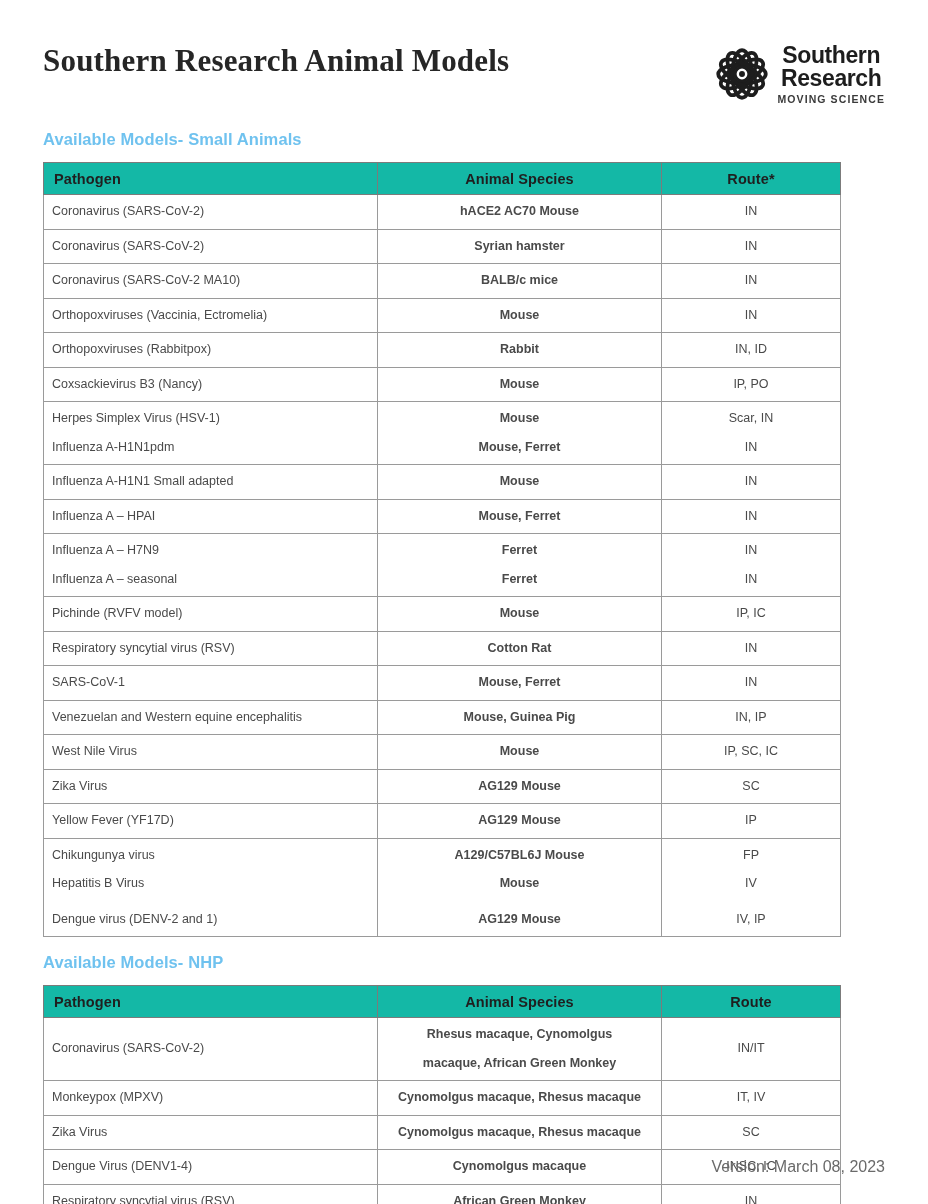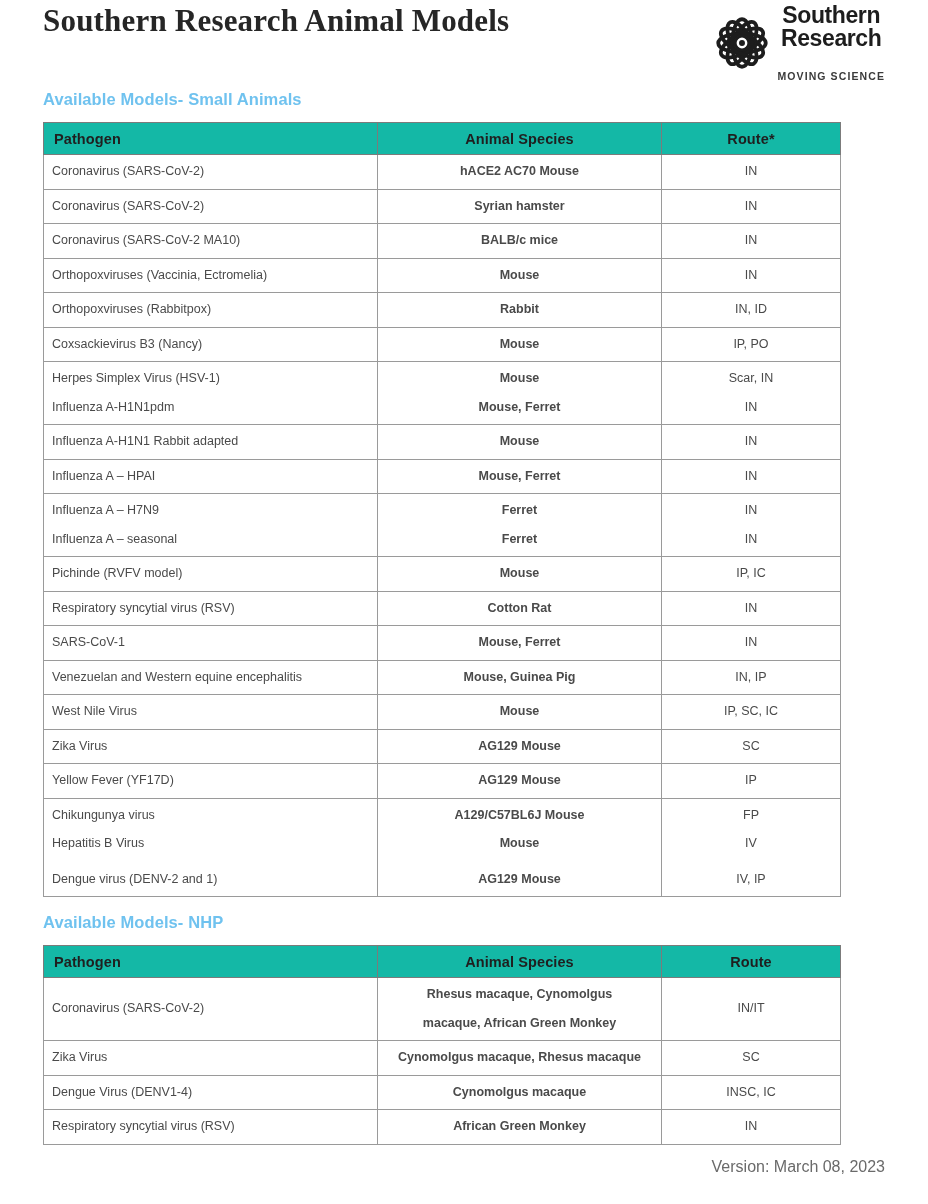--- a/index.html
+++ b/index.html
@@ -22,20 +22,21 @@
     padding: 0 43px;
     position: relative;
     background: #ffffff;
   }
 
   
   .header {
     display: flex;
     align-items: flex-start;
     justify-content: space-between;
+    padding-top: 40px;
     height: 62px;
   }
   .doc-title {
     font-family: "Liberation Serif", serif;
     font-size: 31px;
     font-weight: bold;
     color: #262626;
     letter-spacing: 0.2px;
     line-height: 1.1;
     margin: 0;
@@ -65,21 +66,21 @@
     color: #1d1d1d;
     letter-spacing: -0.4px;
     line-height: 1.02;
   }
   .logo-tag {
     font-family: "Liberation Sans", sans-serif;
     font-size: 10.5px;
     font-weight: bold;
     color: #3a3a3a;
     letter-spacing: 1.1px;
-    margin-top: 20px;
+    margin-top: 3px;
   }
 
   
   .section-heading {
     color: #6fc2ef;
     font-size: 16.5px;
     font-weight: bold;
     letter-spacing: 0.1px;
     margin: 0;
     padding: 0;
@@ -261,21 +262,21 @@
             <span class="cellline">Mouse</span>
             <span class="cellline">Mouse, Ferret</span>
           </td>
           <td class="c-route pad-block">
             <span class="cellline">Scar, IN</span>
             <span class="cellline">IN</span>
           </td>
         </tr>
         <tr>
           <td class="c-path">
-            <span class="cellline">Influenza A-H1N1 Rabbit adapted</span>
+            <span class="cellline">Influenza A-H1N1 Small adapted</span>
           </td>
           <td class="c-spec">
             <span class="cellline">Mouse</span>
           </td>
           <td class="c-route">
             <span class="cellline">IN</span>
           </td>
         </tr>
         <tr>
           <td class="c-path">
@@ -421,20 +422,31 @@
           <td class="c-spec pad-block">
             <span class="cellline">Rhesus macaque, Cynomolgus</span>
             <span class="cellline">macaque, African Green Monkey</span>
           </td>
           <td class="c-route pad-block">
             <span class="cellline">IN/IT</span>
           </td>
         </tr>
         <tr>
           <td class="c-path">
+            <span class="cellline">Monkeypox (MPXV)</span>
+          </td>
+          <td class="c-spec">
+            <span class="cellline">Cynomolgus macaque, Rhesus macaque</span>
+          </td>
+          <td class="c-route">
+            <span class="cellline">IT, IV</span>
+          </td>
+        </tr>
+        <tr>
+          <td class="c-path">
             <span class="cellline">Zika Virus</span>
           </td>
           <td class="c-spec">
             <span class="cellline">Cynomolgus macaque, Rhesus macaque</span>
           </td>
           <td class="c-route">
             <span class="cellline">SC</span>
           </td>
         </tr>
         <tr>

